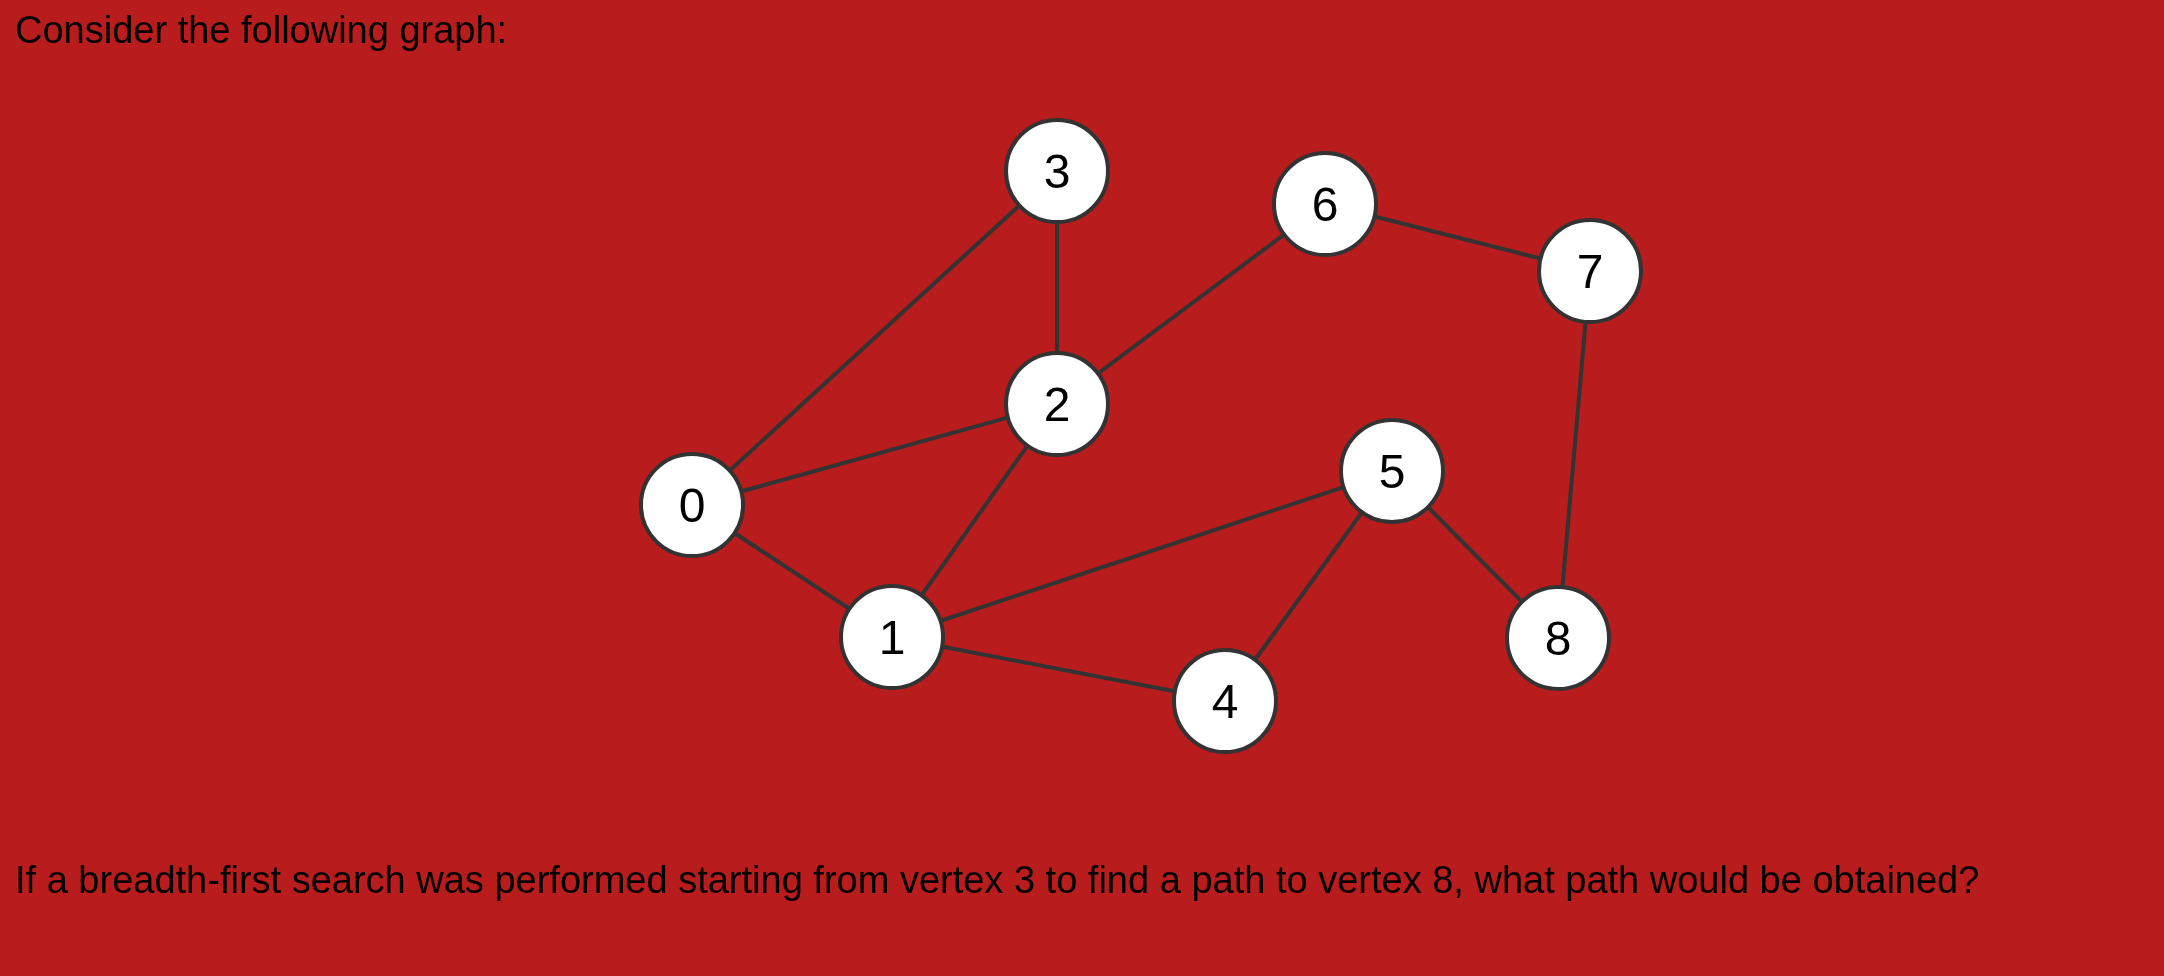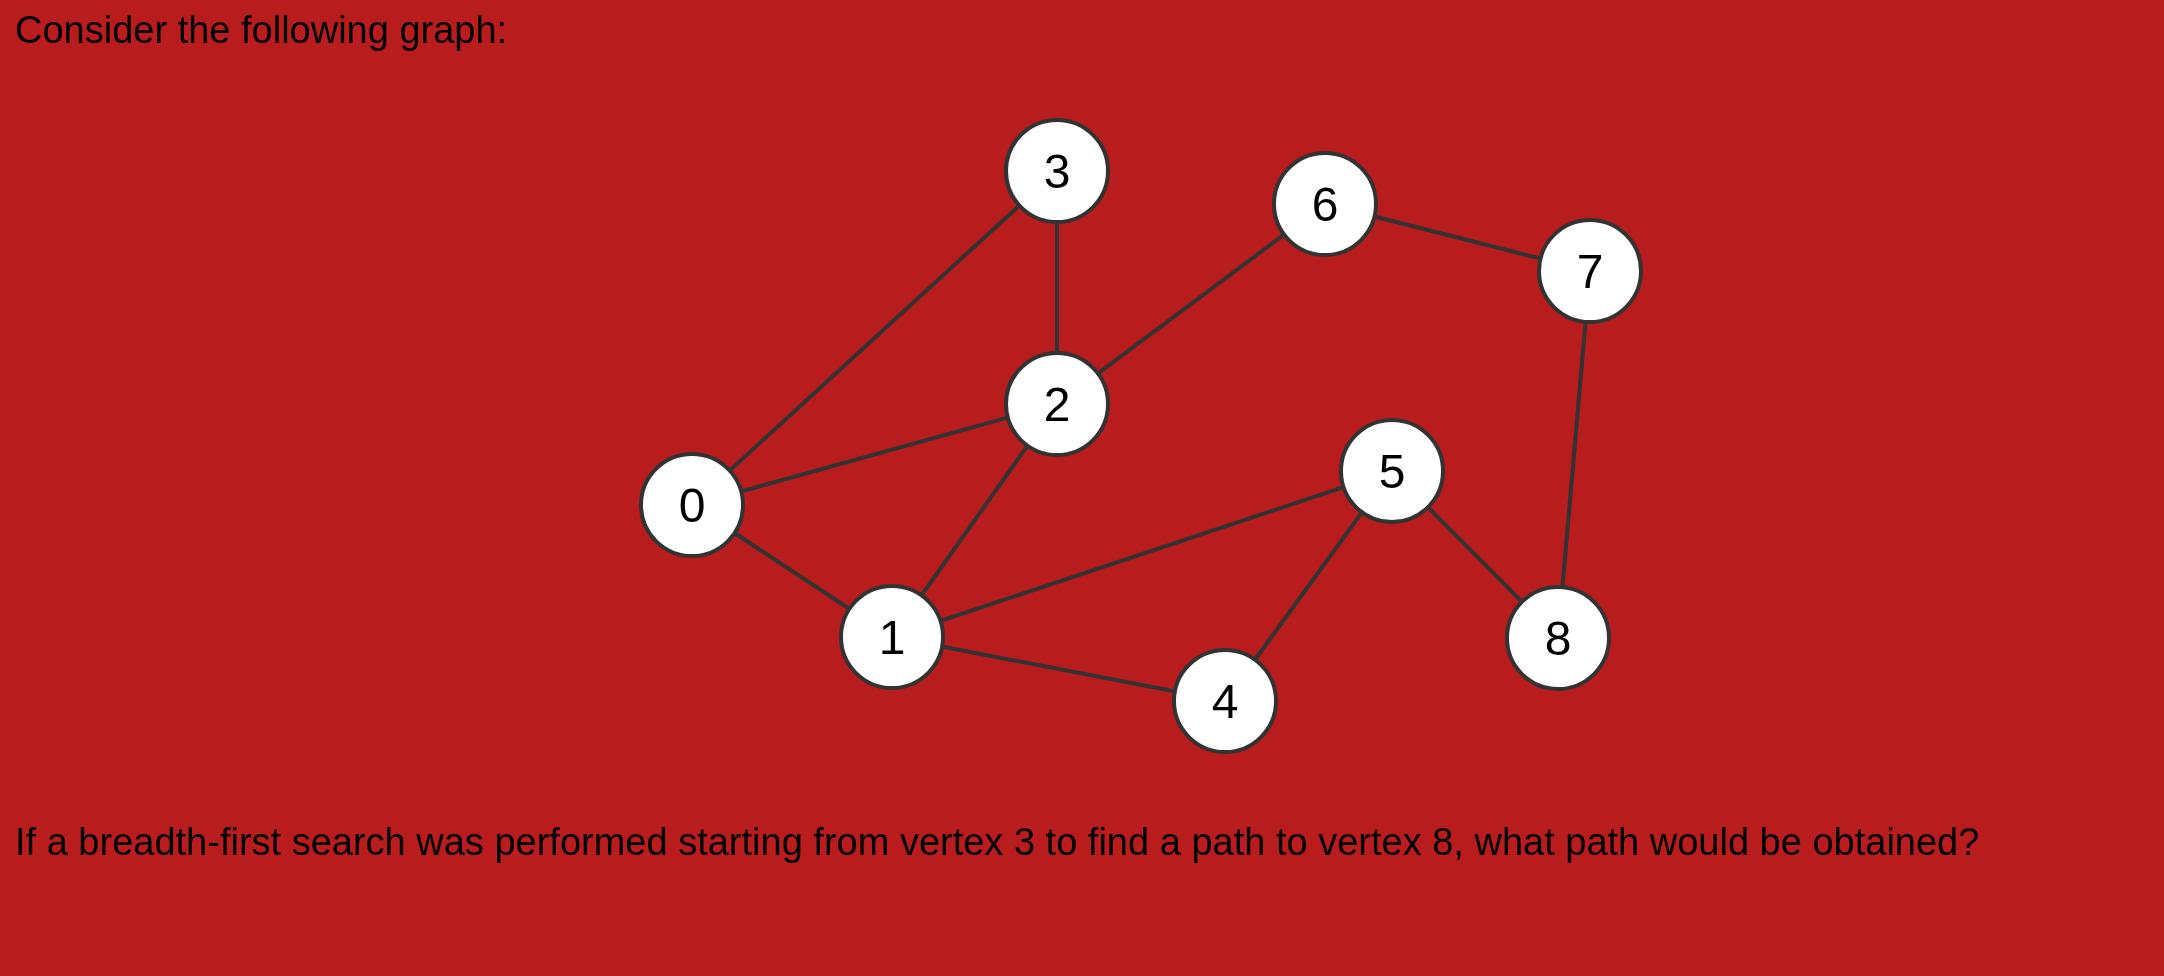--- a/index.html
+++ b/index.html
@@ -18,21 +18,21 @@
   }
   .text-line {
     position: absolute;
     left: 15px;
     font-size: 38px;
     line-height: 1.2;
     white-space: nowrap;
     color: #000000;
   }
   .title-line    { top: 8px; }
-  .question-line { top: 820px; }
+  .question-line { top: 858px; }
   .note-line     { top: 897px; }
   .bold { font-weight: bold; }
   .graph-svg {
     position: absolute;
     left: 0;
     top: 0;
     width: 2164px;
     height: 976px;
   }
   .graph-svg text {

